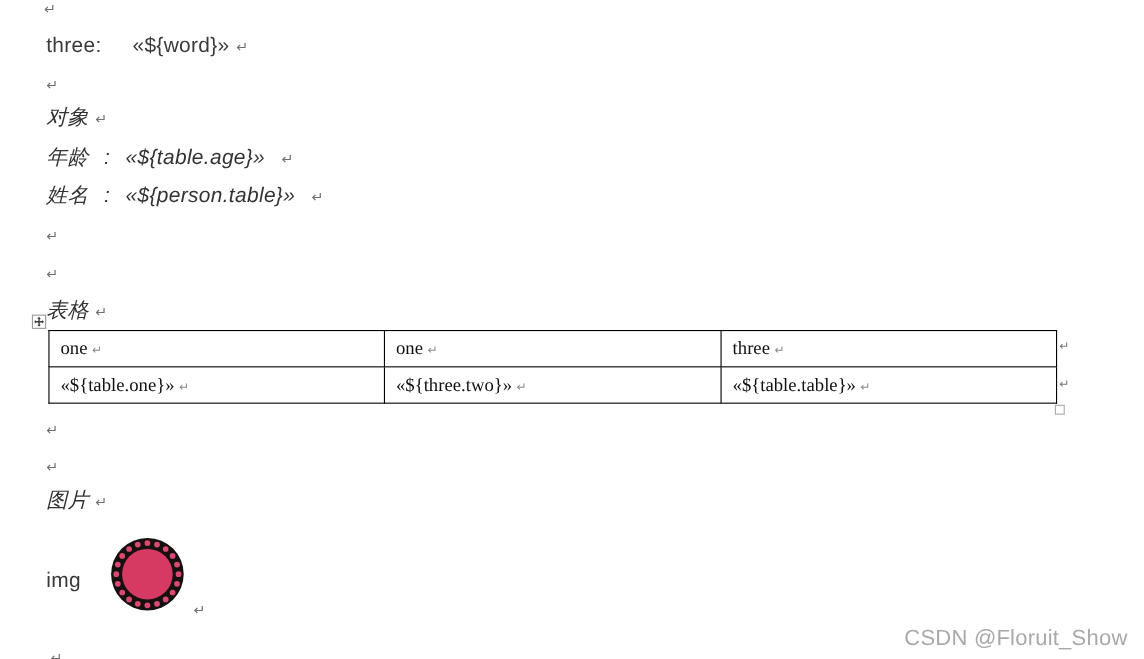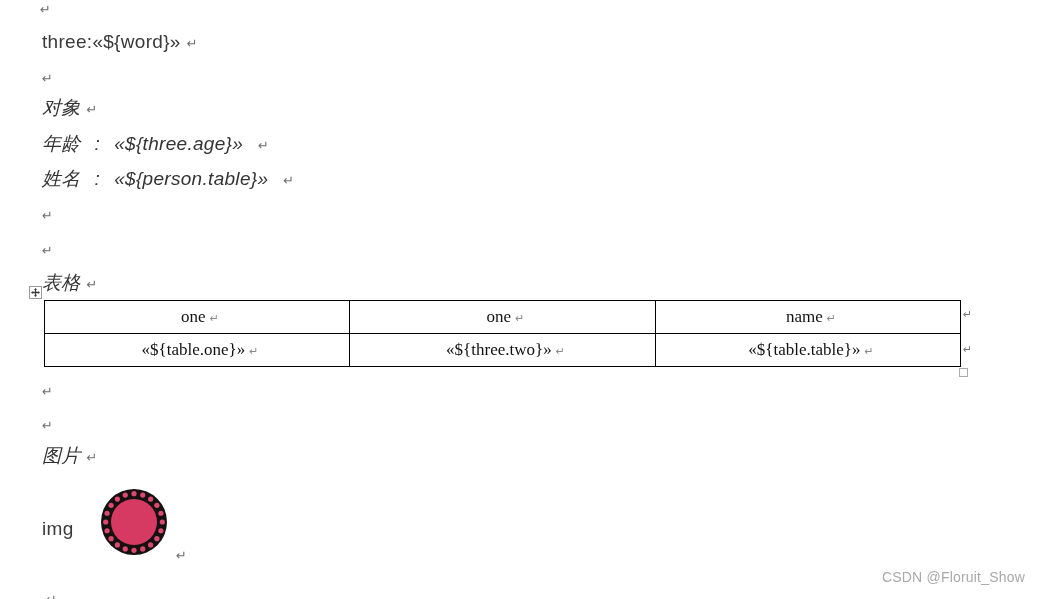--- a/index.html
+++ b/index.html
@@ -32,42 +32,41 @@
   }
   .cjk { color: #333333; font-style: italic; }
   .mark {
     font-family: "DejaVu Sans", sans-serif;
     color: #6e6e6e;
     font-size: 13px;
   }
   .mark.inline { margin-left: 6px; }
   .mark.spaced { margin-left: 15px; }
   .colon { margin: 0 14px 0 14px; }
-  .val-gap { }
+  .val-gap { margin-left: 28px; }
   
   .doc-table {
     position: absolute;
     left: 44px;
     top: 300px;
     width: 916px;
     border-collapse: collapse;
     table-layout: fixed;
   }
   .doc-table td {
     border: 1.5px solid #000000;
     height: 32px;
     font-family: "Liberation Serif", serif;
     font-size: 17px;
     color: #111111;
     padding: 0 4px 0 10px;
     vertical-align: middle;
     white-space: nowrap;
     overflow: hidden;
     background: #ffffff;
-    text-align: center;
   }
   .cell-mark {
     font-family: "DejaVu Sans", sans-serif;
     color: #8a8a8a;
     font-size: 11px;
     margin-left: 4px;
   }
   .rowend-mark {
     position: absolute;
     left: 963px;
@@ -107,21 +106,21 @@
     left: 100px;
     top: 488px;
     width: 68px;
     height: 68px;
   }
   
   .watermark {
     position: absolute;
     right: 15px;
     top: 569px;
-    font-size: 14px;
+    font-size: 20px;
     color: #a9a9a9;
     letter-spacing: 0.2px;
   }
 </style>
 </head>
 <body>
 
 <div class="page">
 
   <div class="p" style="top:-4px; left:40px">
@@ -134,21 +133,21 @@
 
   <div class="p" style="top:65px">
     <span class="mark">↵</span>
   </div>
 
   <div class="p cjk" style="top:96px">
     <span>对象</span><span class="mark inline">↵</span>
   </div>
 
   <div class="p cjk" style="top:132px">
-    <span>年龄</span><span class="colon">:</span><span>«${three.age}»</span><span class="mark spaced">↵</span>
+    <span>年龄</span><span class="colon">:</span><span>«${table.age}»</span><span class="mark spaced">↵</span>
   </div>
 
   <div class="p cjk" style="top:167px">
     <span>姓名</span><span class="colon">:</span><span>«${person.table}»</span><span class="mark spaced">↵</span>
   </div>
 
   <div class="p" style="top:202px">
     <span class="mark">↵</span>
   </div>
   <div class="p" style="top:237px">
@@ -168,21 +167,21 @@
   <table class="doc-table">
     <colgroup>
         <col style="width:305px">
         <col style="width:306px">
         <col style="width:305px">
       </colgroup>
     <tbody>
       <tr>
         <td><span>one</span><span class="cell-mark">↵</span></td>
         <td><span>one</span><span class="cell-mark">↵</span></td>
-        <td><span>name</span><span class="cell-mark">↵</span></td>
+        <td><span>three</span><span class="cell-mark">↵</span></td>
       </tr>
       <tr>
         <td><span>«${table.one}»</span><span class="cell-mark">↵</span></td>
         <td><span>«${three.two}»</span><span class="cell-mark">↵</span></td>
         <td><span>«${table.table}»</span><span class="cell-mark">↵</span></td>
       </tr>
     </tbody>
   </table>
 
   <span class="rowend-mark" style="top:306px">↵</span>

